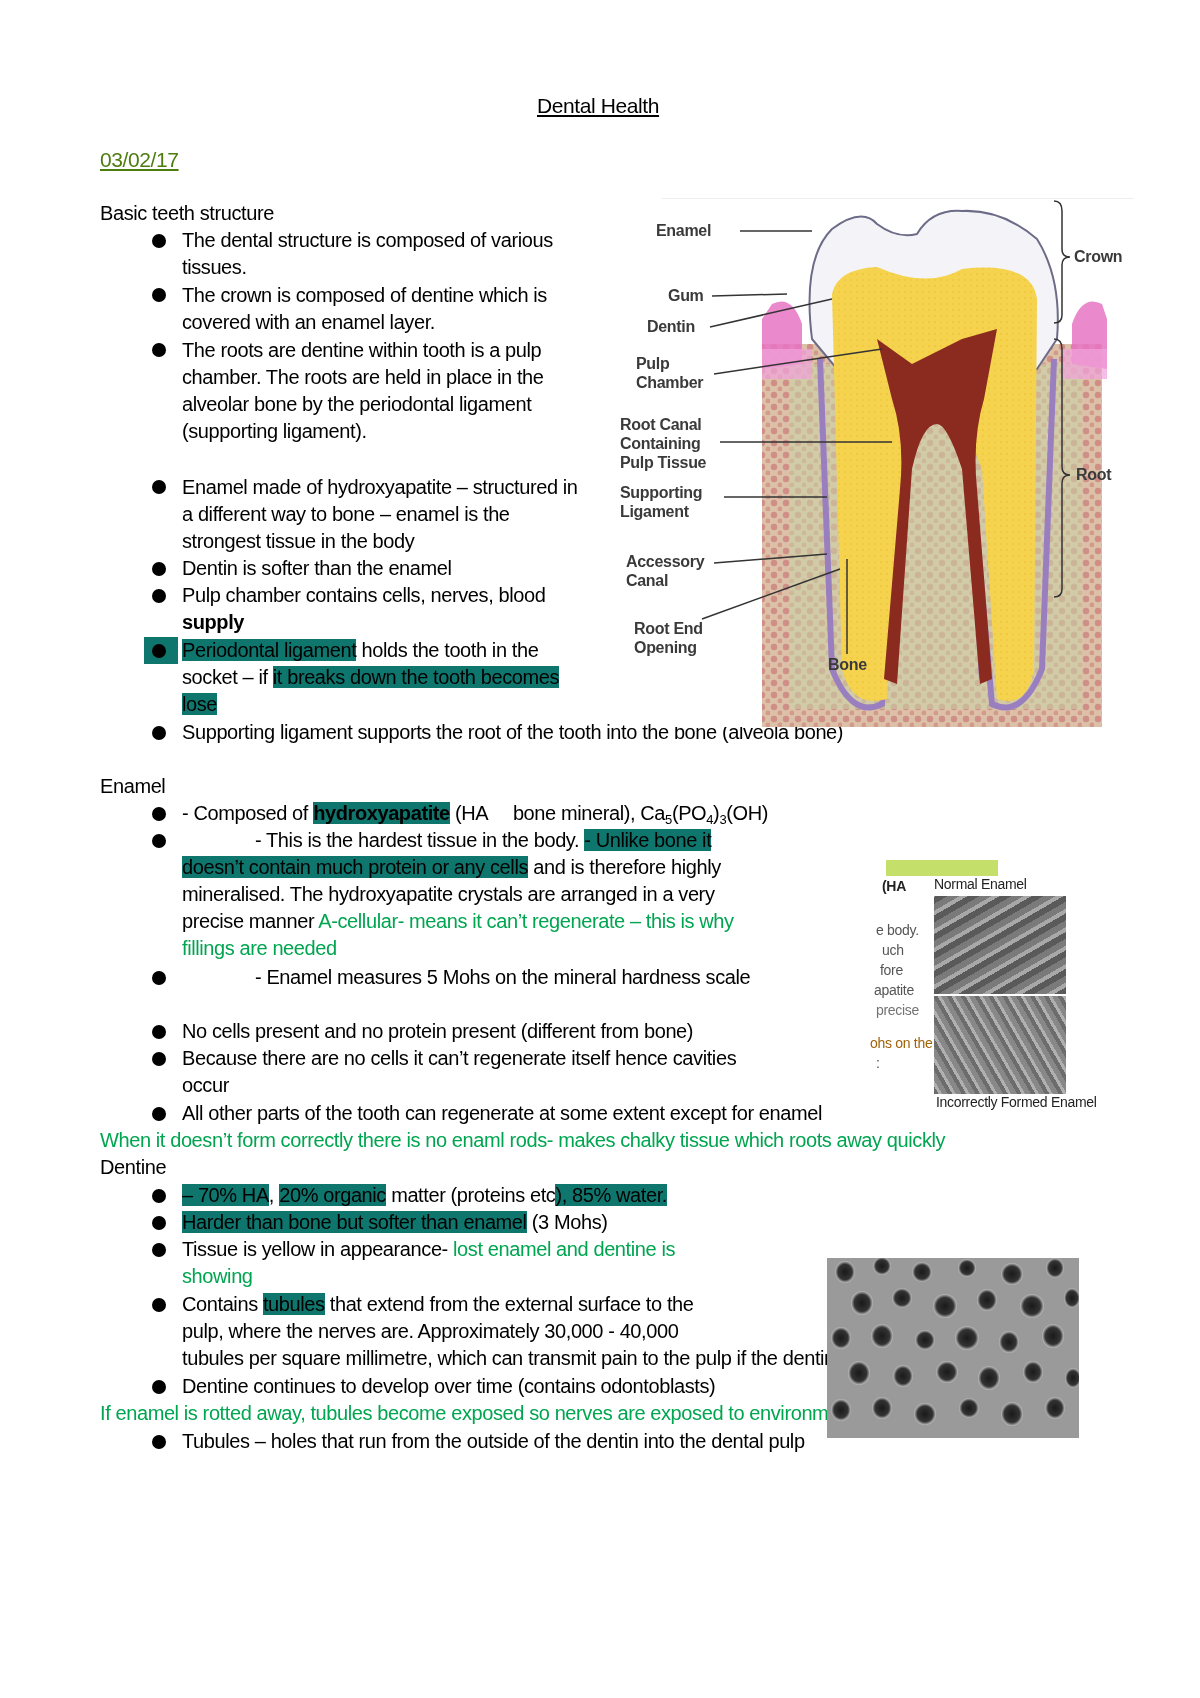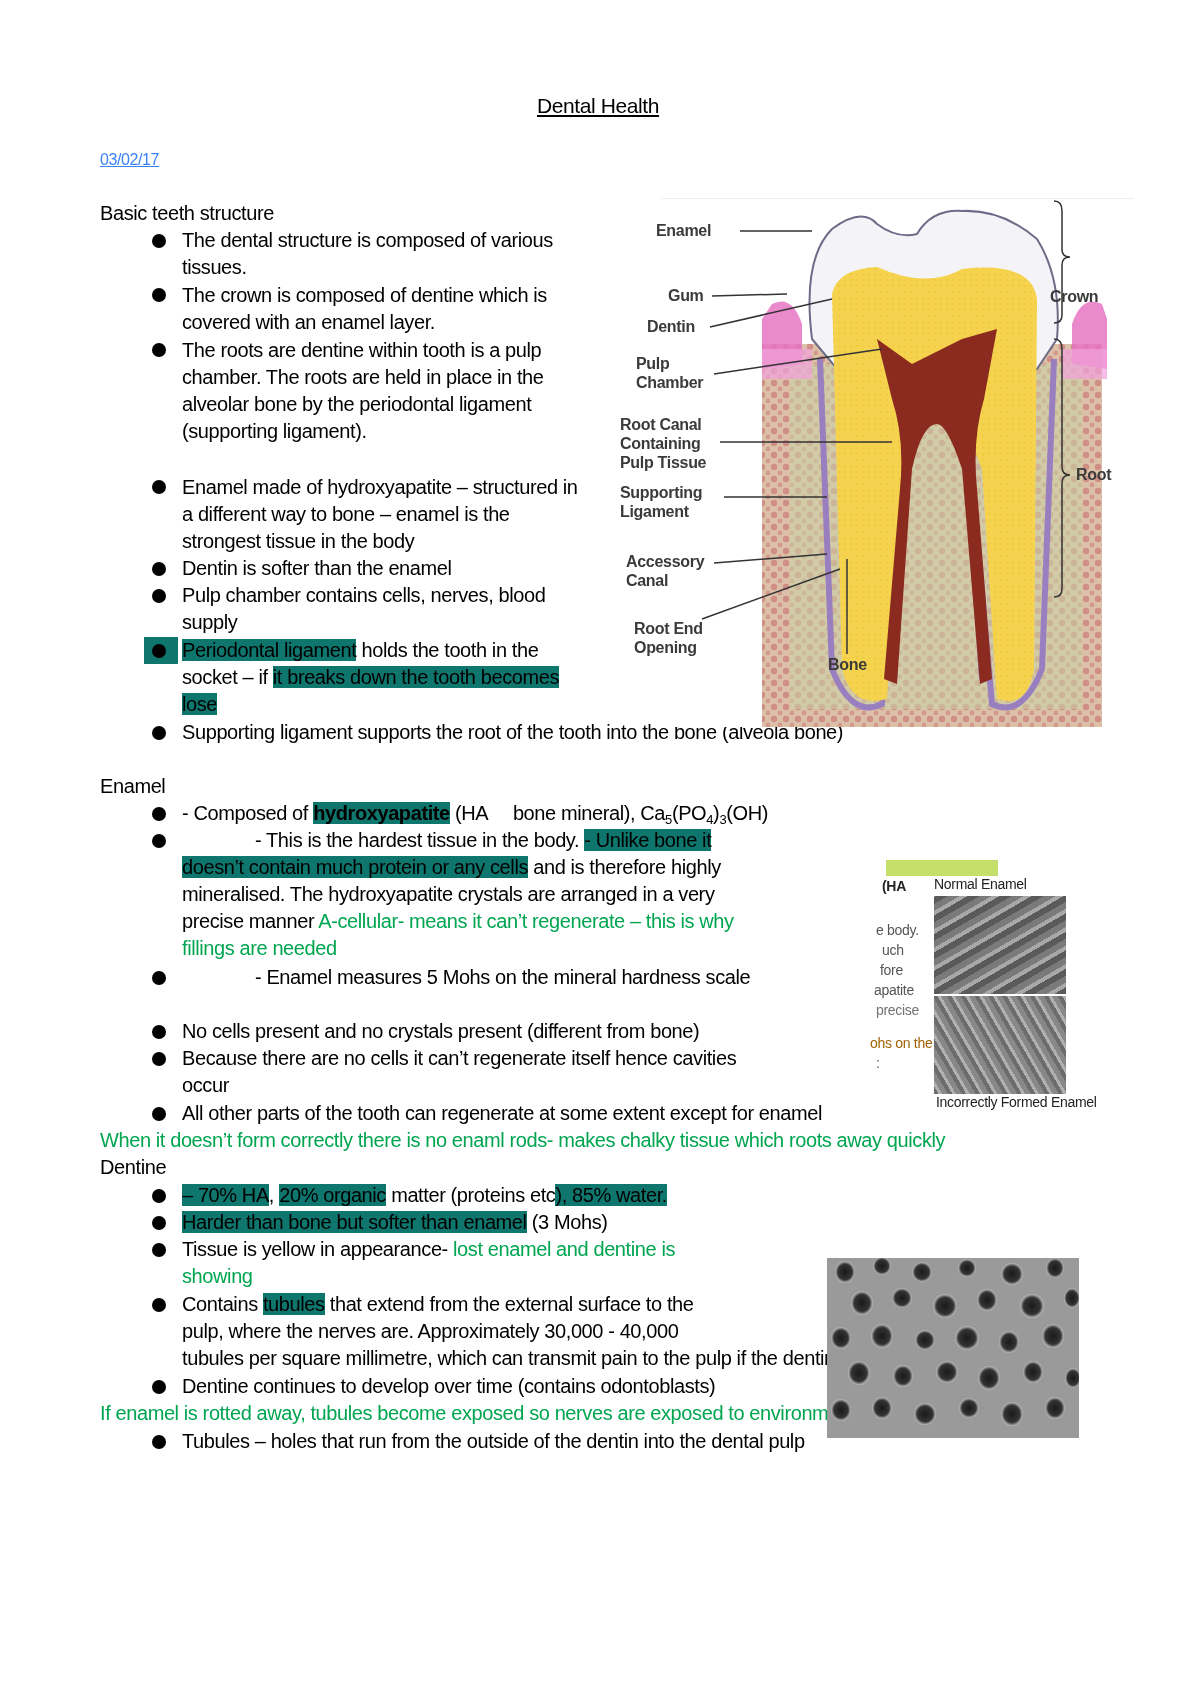--- a/index.html
+++ b/index.html
@@ -1,21 +1,21 @@
 <!DOCTYPE html>
 <html><head>
 <meta charset="utf-8">
 <style>
   html, body { margin:0; padding:0; background:#ffffff; }
   body { width:1200px; height:1698px; position:relative; overflow:hidden;
          font-family:"Liberation Sans", sans-serif; color:#000; }
   .abs { position:absolute; }
   .txt { font-size:20px; line-height:27px; white-space:nowrap; letter-spacing:-0.4px; }
   .title { font-size:21px; text-decoration:underline; }
-  .date { color:#3b82f6; text-decoration:underline; font-size:16px; }
+  .date { color:#4d7c0f; text-decoration:underline; font-size:21px; }
   .hl { background:#0f766e; }
   .green { color:#00a550; }
   .bullet { position:absolute; width:14px; height:14px; border-radius:50%; background:#000; }
   .sub { font-size:13px; vertical-align:-4px; line-height:0; }
   .fig { position:absolute; background:#fff; }
   .lbl { position:absolute; font-weight:bold; font-size:16px; color:#3a3a3a; line-height:19px; white-space:nowrap; letter-spacing:-0.3px; }
   .sem { position:absolute; overflow:hidden; }
   .cap { position:absolute; font-size:14px; color:#222; white-space:nowrap; letter-spacing:-0.3px; }
 </style>
 </head>
@@ -43,21 +43,21 @@
 <div class="bullet" style="left:152px;top:480px;"></div>
 <div class="abs txt" style="left:182px;top:474px;">Enamel made of hydroxyapatite – structured in</div>
 <div class="abs txt" style="left:182px;top:501px;">a different way to bone – enamel is the</div>
 <div class="abs txt" style="left:182px;top:528px;">strongest tissue in the body</div>
 
 <div class="bullet" style="left:152px;top:562px;"></div>
 <div class="abs txt" style="left:182px;top:555px;">Dentin is softer than the enamel</div>
 
 <div class="bullet" style="left:152px;top:589px;"></div>
 <div class="abs txt" style="left:182px;top:582px;">Pulp chamber contains cells, nerves, blood</div>
-<div class="abs txt" style="left:182px;top:609px;">supply</div>
+<div class="abs txt" style="left:182px;top:609px;font-weight:bold;">supply</div>
 
 <div class="abs hl" style="left:144px;top:637px;width:34px;height:27px;"></div>
 <div class="bullet" style="left:152px;top:644px;"></div>
 <div class="abs txt" style="left:182px;top:637px;"><span class="hl">Periodontal ligament</span><span> holds the tooth in the</span></div>
 <div class="abs txt" style="left:182px;top:664px;"><span>socket – if </span><span class="hl">it breaks down the tooth becomes</span></div>
 <div class="abs txt" style="left:182px;top:691px;"><span class="hl">lose</span></div>
 
 <div class="bullet" style="left:152px;top:726px;"></div>
 <div class="abs txt" style="left:182px;top:719px;">Supporting ligament supports the root of the tooth into the bone (alveola bone)</div>
 
@@ -116,41 +116,41 @@
   <div class="lbl" style="left:-42px;top:216px;">Root Canal</div>
   <div class="lbl" style="left:-42px;top:235px;">Containing</div>
   <div class="lbl" style="left:-42px;top:254px;">Pulp Tissue</div>
   <div class="lbl" style="left:-42px;top:284px;">Supporting</div>
   <div class="lbl" style="left:-42px;top:303px;">Ligament</div>
   <div class="lbl" style="left:-36px;top:353px;">Accessory</div>
   <div class="lbl" style="left:-36px;top:372px;">Canal</div>
   <div class="lbl" style="left:-28px;top:420px;">Root End</div>
   <div class="lbl" style="left:-28px;top:439px;">Opening</div>
   <div class="lbl" style="left:166px;top:456px;">Bone</div>
-  <div class="lbl" style="left:388px;top:48px;margin-top:40px;">Crown</div>
+  <div class="lbl" style="left:412px;top:48px;">Crown</div>
   <div class="lbl" style="left:414px;top:266px;">Root</div>
 </div>
 
 <div class="abs txt" style="left:100px;top:773px;">Enamel</div>
 
 <div class="bullet" style="left:152px;top:807px;"></div>
 <div class="abs txt" style="left:182px;top:800px;"><span>- Composed of </span><span class="hl" style="font-weight:bold;">hydroxyapatite</span><span style="white-space:pre;"> (HA     bone mineral), Ca</span><span class="sub">5</span><span>(PO</span><span class="sub">4</span><span>)</span><span class="sub">3</span><span>(OH)</span></div>
 
 <div class="bullet" style="left:152px;top:834px;"></div>
 <div class="abs txt" style="left:255px;top:827px;"><span>- This is the hardest tissue in the body. </span><span class="hl">- Unlike bone it</span></div>
 <div class="abs txt" style="left:182px;top:854px;"><span class="hl">doesn’t contain much protein or any cells</span><span> and is therefore highly</span></div>
 <div class="abs txt" style="left:182px;top:881px;">mineralised. The hydroxyapatite crystals are arranged in a very</div>
 <div class="abs txt" style="left:182px;top:908px;"><span>precise manner </span><span class="green">A-cellular- means it can’t regenerate – this is why</span></div>
 <div class="abs txt green" style="left:182px;top:935px;text-align:center;">fillings are needed</div>
 
 <div class="bullet" style="left:152px;top:971px;"></div>
 <div class="abs txt" style="left:255px;top:964px;">- Enamel measures 5 Mohs on the mineral hardness scale</div>
 
 <div class="bullet" style="left:152px;top:1025px;"></div>
-<div class="abs txt" style="left:182px;top:1018px;">No cells present and no crystals present (different from bone)</div>
+<div class="abs txt" style="left:182px;top:1018px;">No cells present and no protein present (different from bone)</div>
 
 <div class="bullet" style="left:152px;top:1052px;"></div>
 <div class="abs txt" style="left:182px;top:1045px;">Because there are no cells it can’t regenerate itself hence cavities</div>
 <div class="abs txt" style="left:182px;top:1072px;">occur</div>
 
 <div class="bullet" style="left:152px;top:1107px;"></div>
 <div class="abs txt" style="left:182px;top:1100px;">All other parts of the tooth can regenerate at some extent except for enamel</div>
 
 <div class="abs txt green" style="left:100px;top:1127px;">When it doesn’t form correctly there is no enaml rods- makes chalky tissue which roots away quickly</div>
 

